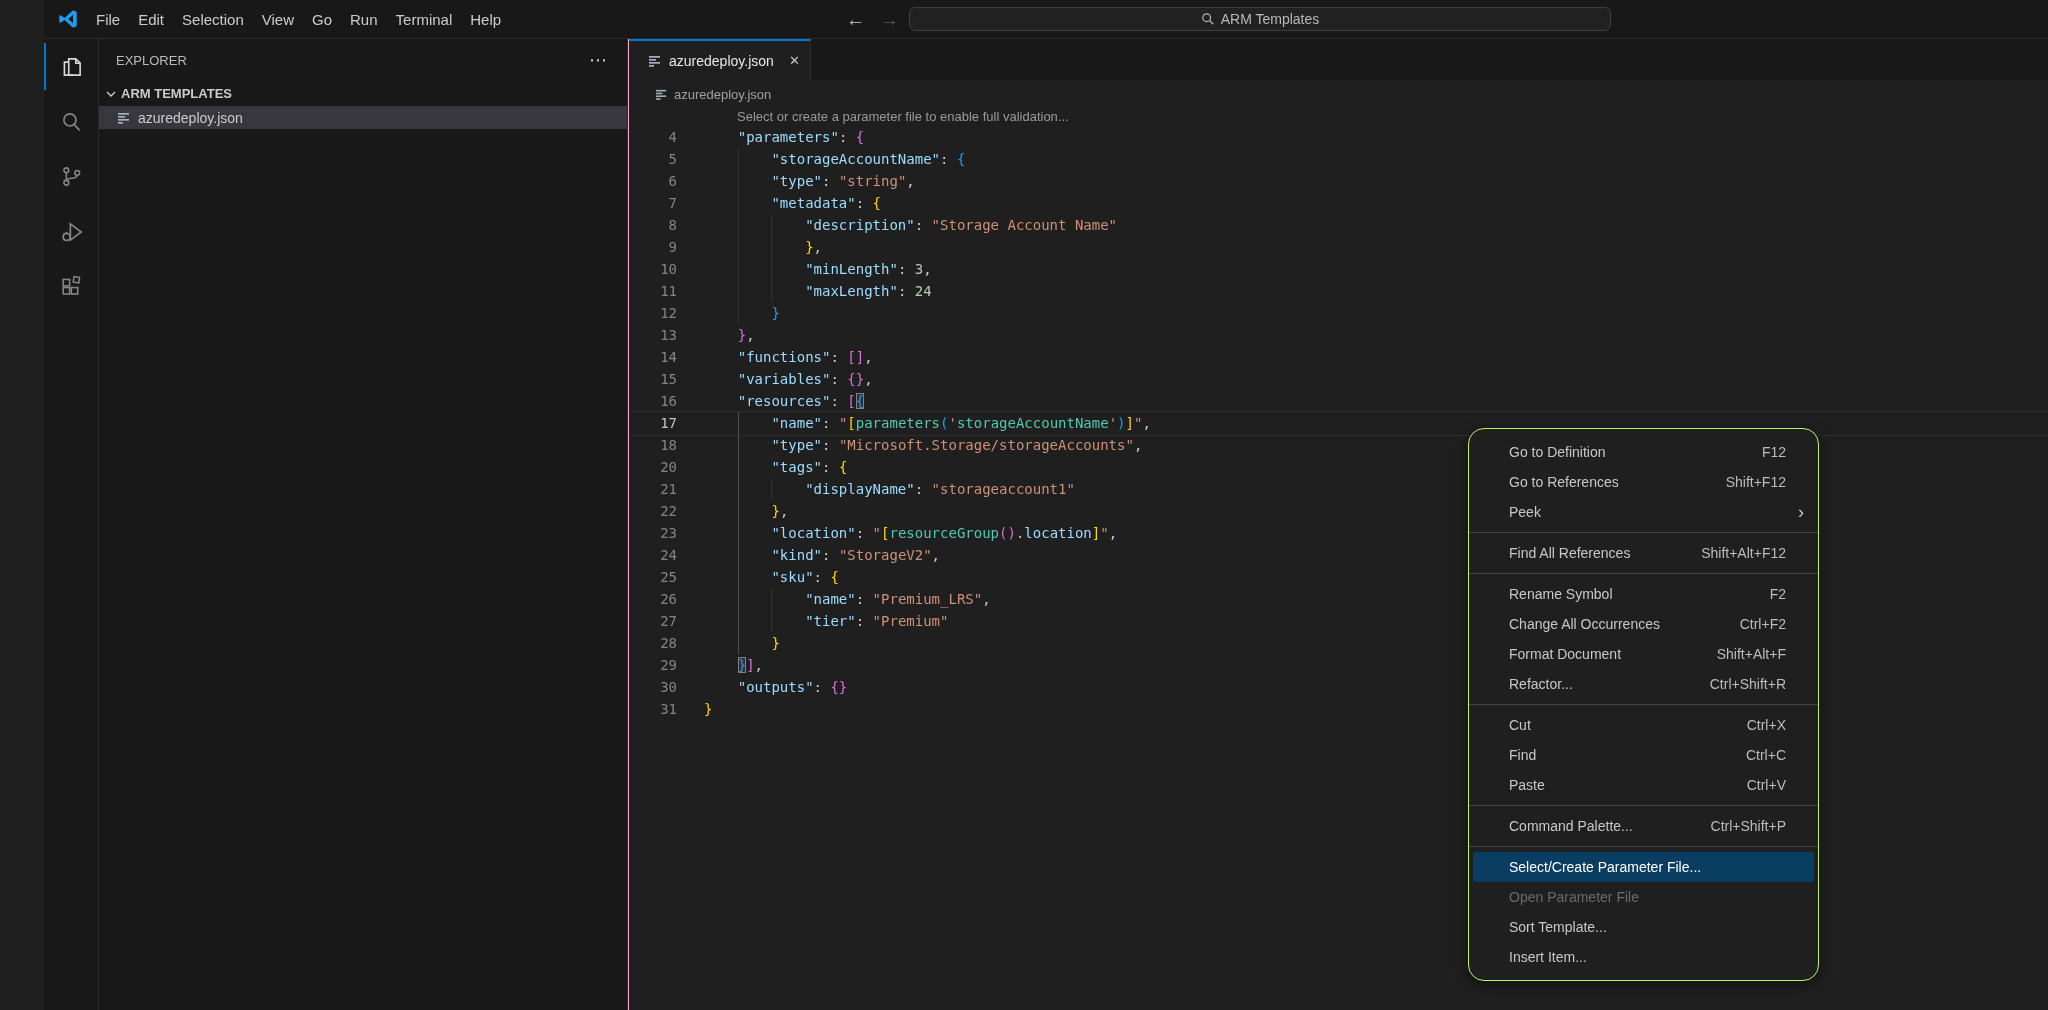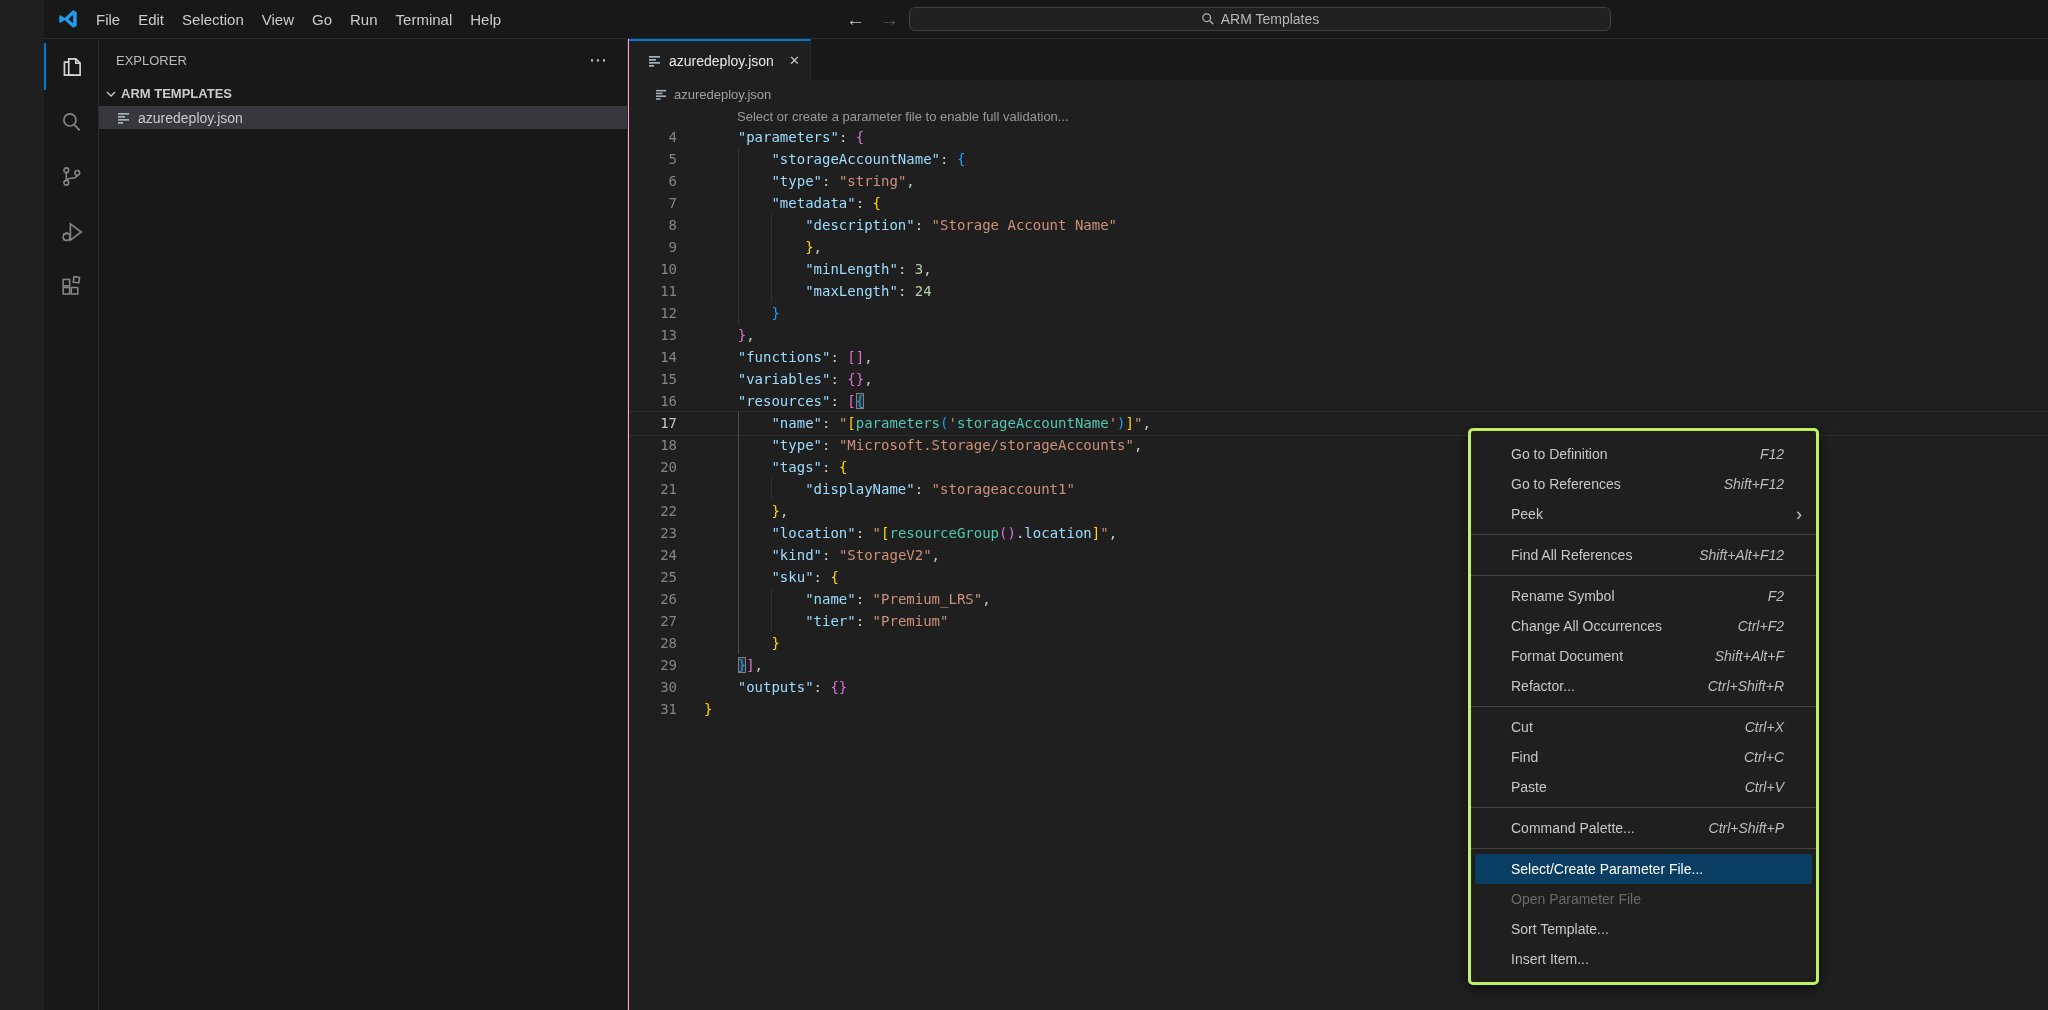--- a/index.html
+++ b/index.html
@@ -52,24 +52,24 @@
   .line.cur .ln{color:#c6c6c6;}
   .line.cur::before{content:"";position:absolute;left:0;right:0;top:-1px;height:23px;
         border-top:1px solid #2e2e2e;border-bottom:1px solid #2e2e2e;pointer-events:none;}
   .g{position:absolute;top:0;bottom:0;width:1px;background:#313131;}
   .g.ag{background:#4e4e4e;}
   .c-key{color:#9CDCFE}.c-str{color:#CE9178}.c-num{color:#B5CEA8}.c-punc{color:#CCCCCC}
   .c-b1{color:#FFD700}.c-b2{color:#DA70D6}.c-b3{color:#179FFF}.c-fn{color:#4EC9B0}
   .match{outline:1px solid #808080;outline-offset:-1px;background:rgba(128,128,128,.18);}
   
   .context-menu{position:absolute;left:1424px;top:428px;width:351px;background:#1f1f1f;
-       border:3px solid #bef264;border-radius:5px;box-shadow:0 4px 14px rgba(0,0,0,.5);
+       border:1px solid #bef264;border-radius:16px;box-shadow:0 4px 14px rgba(0,0,0,.5);
        padding:8px 0;box-sizing:border-box;z-index:20;font-size:14px;}
   .cm-item{height:30px;display:flex;align-items:center;padding:0 32px 0 40px;color:#c8c8c8;}
-  .cm-item .sc{margin-left:auto;color:#bcbcbc;font-style:italic;}
+  .cm-item .sc{margin-left:auto;color:#bcbcbc;}
   .cm-item .sub{margin-left:auto;margin-right:-18px;font-size:18px;color:#c8c8c8;}
   .cm-item.hl{background:#0a3d62;color:#ffffff;margin:0 4px;border-radius:3px;
               padding:0 28px 0 36px;}
   .cm-item.dis{color:#6b6b6b;}
   .cm-sep{height:1px;background:#454545;margin:5px 0;}
 </style>
 </head>
 <body>
 
 <div class="app">

